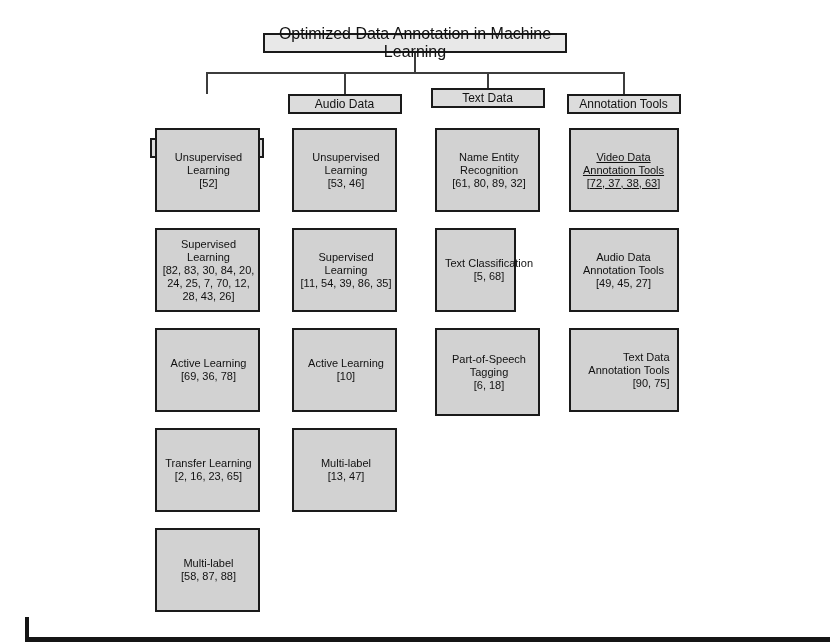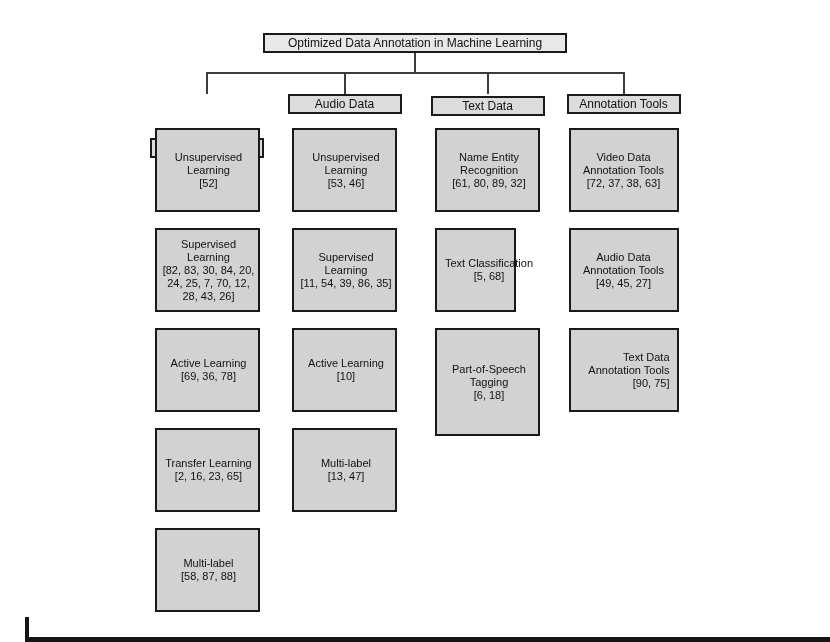--- a/index.html
+++ b/index.html
@@ -25,21 +25,21 @@
     box-sizing: border-box;
     border: 2px solid var(--border);
     background: var(--node-fill);
     display: flex;
     flex-direction: column;
     align-items: center;
     justify-content: center;
     text-align: center;
     color: var(--text);
   }
-  .title-box  { background: var(--title-fill);  font-size: 12px; align-items: center; }
+  .title-box  { background: var(--title-fill);  font-size: 16px; align-items: center; }
   .header-box { background: var(--header-fill); font-size: 12px; }
   .node-box   { font-size: 11px; line-height: 13px; padding: 20px 6px; }
   .node-box .node-label, .node-box .node-refs { display: block; width: 92px; margin: 0 auto; }
   .line { position: absolute; background: var(--connector); }
   .frame-bar { position: absolute; background: #151515; }
 </style>
 </head>
 <body>
 
 <div id="diagram">
@@ -92,40 +92,40 @@
     </div>
     <div class="box node-box" style="left: 292px; top: 328px; width: 105px; height: 84px;">
       <span class="node-label">Active Learning</span>
       <span class="node-refs">[10]</span>
     </div>
     <div class="box node-box" style="left: 292px; top: 428px; width: 105px; height: 84px;">
       <span class="node-label">Multi-label</span>
       <span class="node-refs">[13, 47]</span>
     </div>
     <div class="line" style="left: 486.5px; top: 72px; width: 2px; height: 22px;"></div>
-    <div class="box header-box" style="left: 430.5px; top: 96px; width: 114px; height: 20px;">
+    <div class="box header-box" style="left: 430.5px; top: 88px; width: 114px; height: 20px;">
       <span>Text Data</span>
     </div>
     <div class="box node-box" style="left: 435px; top: 128px; width: 105px; height: 84px;">
       <span class="node-label">Name Entity Recognition</span>
       <span class="node-refs">[61, 80, 89, 32]</span>
     </div>
     <div class="box node-box" style="left: 435px; top: 228px; width: 81px; height: 84px;">
       <span class="node-label">Text Classification</span>
       <span class="node-refs">[5, 68]</span>
     </div>
-    <div class="box node-box" style="left: 435px; top: 328px; width: 105px; height: 108px;">
+    <div class="box node-box" style="left: 435px; top: 328px; width: 105px; height: 88px;">
       <span class="node-label">Part-of-Speech Tagging</span>
       <span class="node-refs">[6, 18]</span>
     </div>
     <div class="line" style="left: 622.5px; top: 72px; width: 2px; height: 22px;"></div>
     <div class="box header-box" style="left: 566.5px; top: 94px; width: 114px; height: 20px;">
       <span>Annotation Tools</span>
     </div>
-    <div class="box node-box" style="left: 568.5px; top: 128px; width: 110px; height: 84px;">
+    <div class="box node-box" style="left: 568.5px; top: 128px; width: 110px; height: 84px; text-decoration: underline;">
       <span class="node-label">Video Data Annotation Tools</span>
       <span class="node-refs">[72, 37, 38, 63]</span>
     </div>
     <div class="box node-box" style="left: 568.5px; top: 228px; width: 110px; height: 84px;">
       <span class="node-label">Audio Data Annotation Tools</span>
       <span class="node-refs">[49, 45, 27]</span>
     </div>
     <div class="box node-box" style="left: 568.5px; top: 328px; width: 110px; height: 84px; text-align: right;">
       <span class="node-label">Text Data Annotation Tools</span>
       <span class="node-refs">[90, 75]</span>

